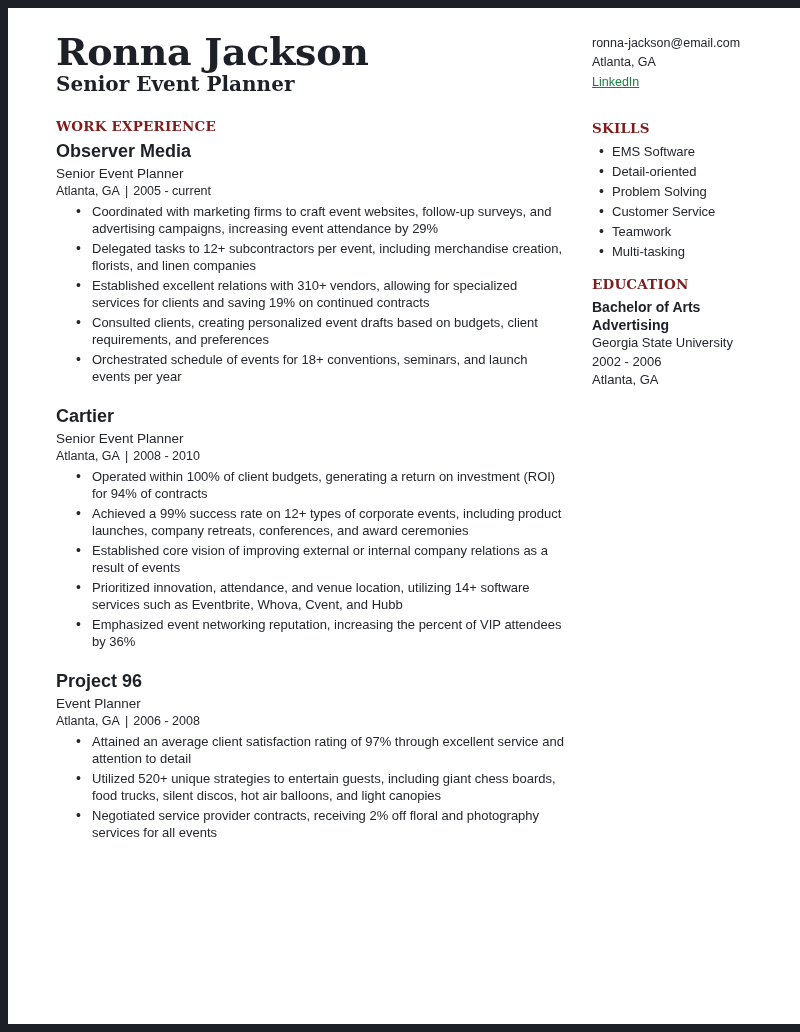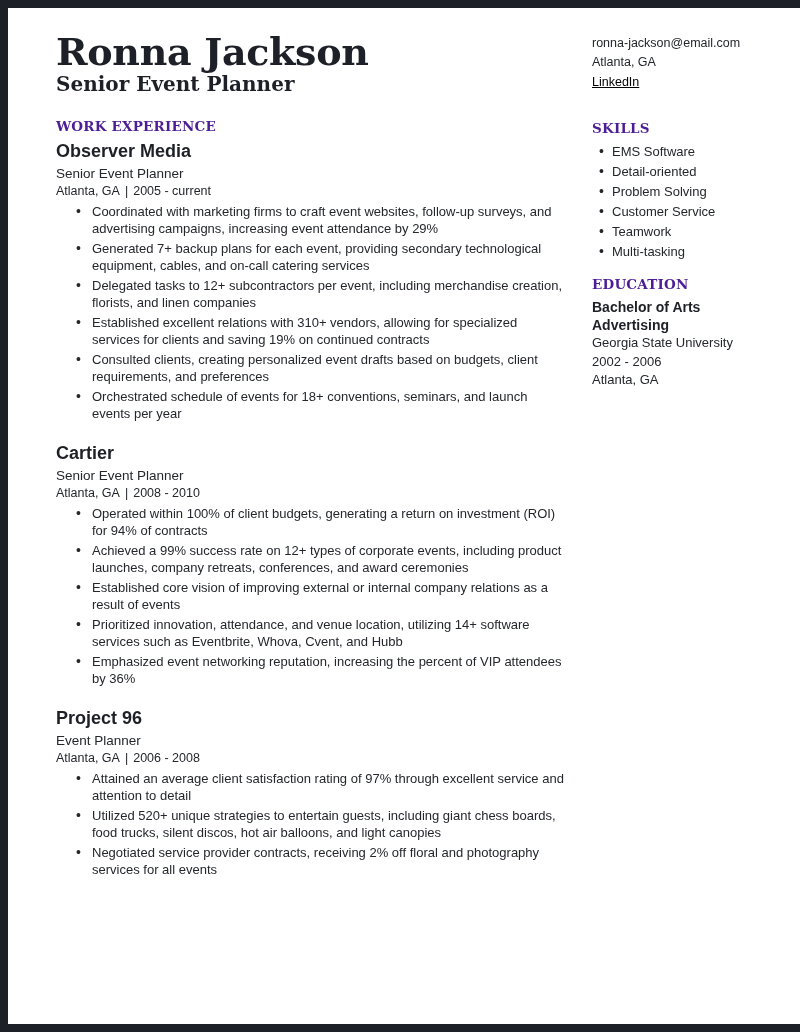--- a/index.html
+++ b/index.html
@@ -73,32 +73,32 @@
 
   .contact-line {
     font-size: 12.5px;
     line-height: 19px;
     color: #24272c;
     white-space: nowrap;
   }
   .contact-link {
     font-size: 12.5px;
     line-height: 19px;
-    color: #000000;
+    color: #15803d;
     text-decoration: underline;
     display: inline-block;
   }
 
   
   .section-heading {
     font-family: "DejaVu Serif", serif;
     font-weight: 700;
     font-size: 13.5px;
     letter-spacing: 0.2px;
-    color: #4c1d95;
+    color: #7f1d1d;
     text-transform: uppercase;
     margin: 0 0 6px 0;
   }
 
   
   .job { margin-bottom: 2px; }
   .job-company {
     font-size: 18px;
     font-weight: 700;
     color: #1d2026;
@@ -214,21 +214,20 @@
 
       <div class="col-left">
         <div class="section-heading">WORK EXPERIENCE</div>
         <div id="jobs-container">
             <div class="job">
               <div class="job-company">Observer Media</div>
               <div class="job-title">Senior Event Planner</div>
               <div class="job-meta"><span>Atlanta, GA</span><span class="sep">|</span><span>2005 - current</span></div>
               <ul class="bullets">
                 <li>Coordinated with marketing firms to craft event websites, follow-up surveys, and advertising campaigns, increasing event attendance by 29%</li>
-                <li>Generated 7+ backup plans for each event, providing secondary technological equipment, cables, and on-call catering services</li>
                 <li>Delegated tasks to 12+ subcontractors per event, including merchandise creation, florists, and linen companies</li>
                 <li>Established excellent relations with 310+ vendors, allowing for specialized services for clients and saving 19% on continued contracts</li>
                 <li>Consulted clients, creating personalized event drafts based on budgets, client requirements, and preferences</li>
                 <li>Orchestrated schedule of events for 18+ conventions, seminars, and launch events per year</li>
               </ul>
             </div>
             <div class="job-gap"></div>
             <div class="job">
               <div class="job-company">Cartier</div>
               <div class="job-title">Senior Event Planner</div>

